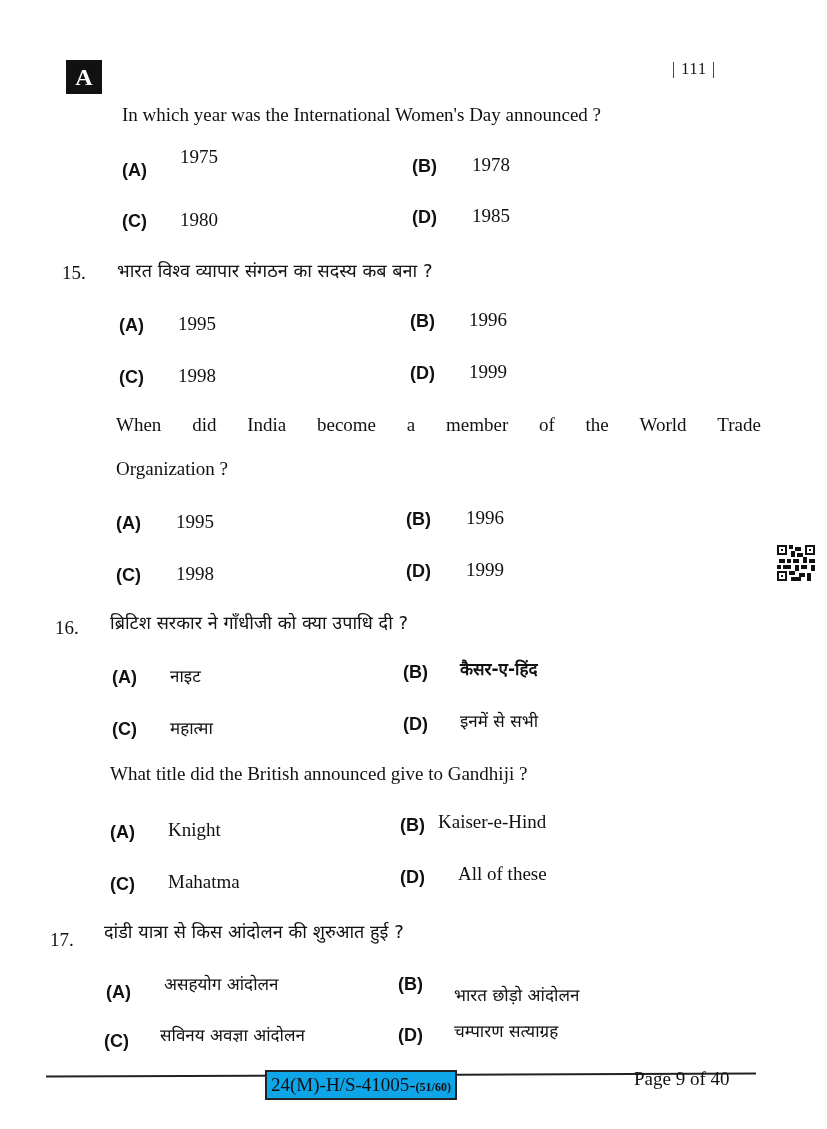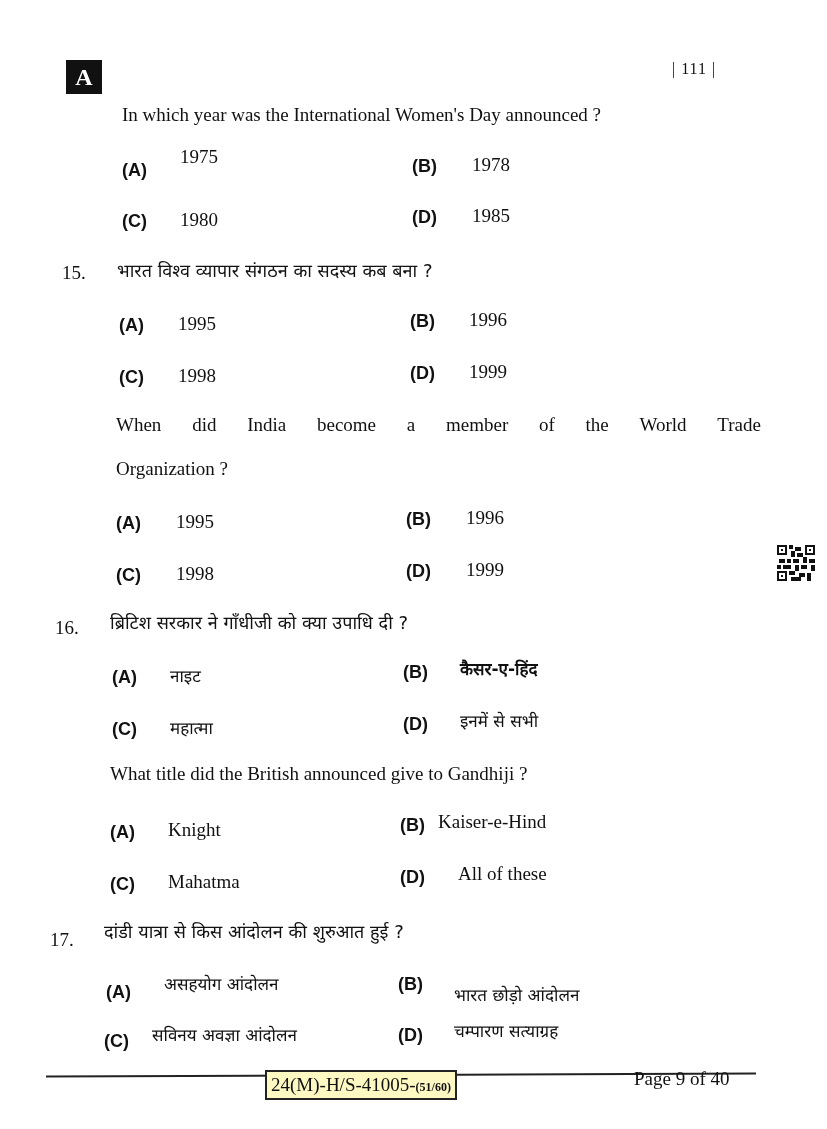--- a/index.html
+++ b/index.html
@@ -18,21 +18,21 @@
   .qtext { font-size: 19px; white-space: nowrap; }
   .qtext-hi { font-size: 18px; font-family: "DejaVu Sans", sans-serif; white-space: nowrap; }
   .qnum { font-size: 19px; }
   .opt-letter { font-size: 18px; font-family: "Liberation Sans", sans-serif; font-weight: bold; }
   .opt-val { font-size: 19px; }
   .opt-val-hi { font-size: 17px; font-family: "DejaVu Sans", sans-serif; }
   .justify-line { display: flex; justify-content: space-between; width: 645px; font-size: 19px; }
   .footer-line { left: 46px; top: 1074px; width: 710px; height: 2px; background: #222; transform: rotate(-0.25deg); }
   .footer-code {
     left: 265px; top: 1070px; border: 2px solid #222; padding: 0 4px; font-size: 19px;
-    height: 26px; line-height: 26px; background: #fef9c3;
+    height: 26px; line-height: 26px; background: #0ea5e9;
   }
   .footer-code small { font-size: 12px; font-weight: bold; }
   .footer-page { left: 634px; top: 1068px; font-size: 19px; }
   .qr { left: 777px; top: 545px; width: 38px; height: 36px; }
 </style>
 </head>
 <body>
 
 <div class="abs set-badge">A</div>
 <div class="abs page-code">| 111 |</div>
@@ -150,21 +150,21 @@
 </div>
 
 <div class="abs qnum" style="left:50px; top:929px;">17.</div>
 <div class="abs qtext-hi" style="left:104px; top:919px;">दांडी यात्रा से किस आंदोलन की शुरुआत हुई ?</div>
 <div>
   <span class="abs opt-letter" style="left:106px; top:982px;">(A)</span>
   <span class="abs opt-val-hi" style="left:164px; top:972px;">असहयोग आंदोलन</span>
   <span class="abs opt-letter" style="left:398px; top:974px;">(B)</span>
   <span class="abs opt-val-hi" style="left:454px; top:967px;margin-top:16px;">भारत छोड़ो आंदोलन</span>
   <span class="abs opt-letter" style="left:104px; top:1031px;">(C)</span>
-  <span class="abs opt-val-hi" style="left:152px; top:1023px;text-align:right;">सविनय अवज्ञा आंदोलन</span>
+  <span class="abs opt-val-hi" style="left:160px; top:1023px;text-align:right;">सविनय अवज्ञा आंदोलन</span>
   <span class="abs opt-letter" style="left:398px; top:1025px;">(D)</span>
   <span class="abs opt-val-hi" style="left:454px; top:1019px;">चम्पारण सत्याग्रह</span>
 </div>
 
 <div class="abs footer-line"></div>
 <div class="abs footer-code">
   <span>24(M)-H/S-41005-</span><small>(51/60)</small>
 </div>
 <div class="abs footer-page">Page 9 of 40</div>
 

